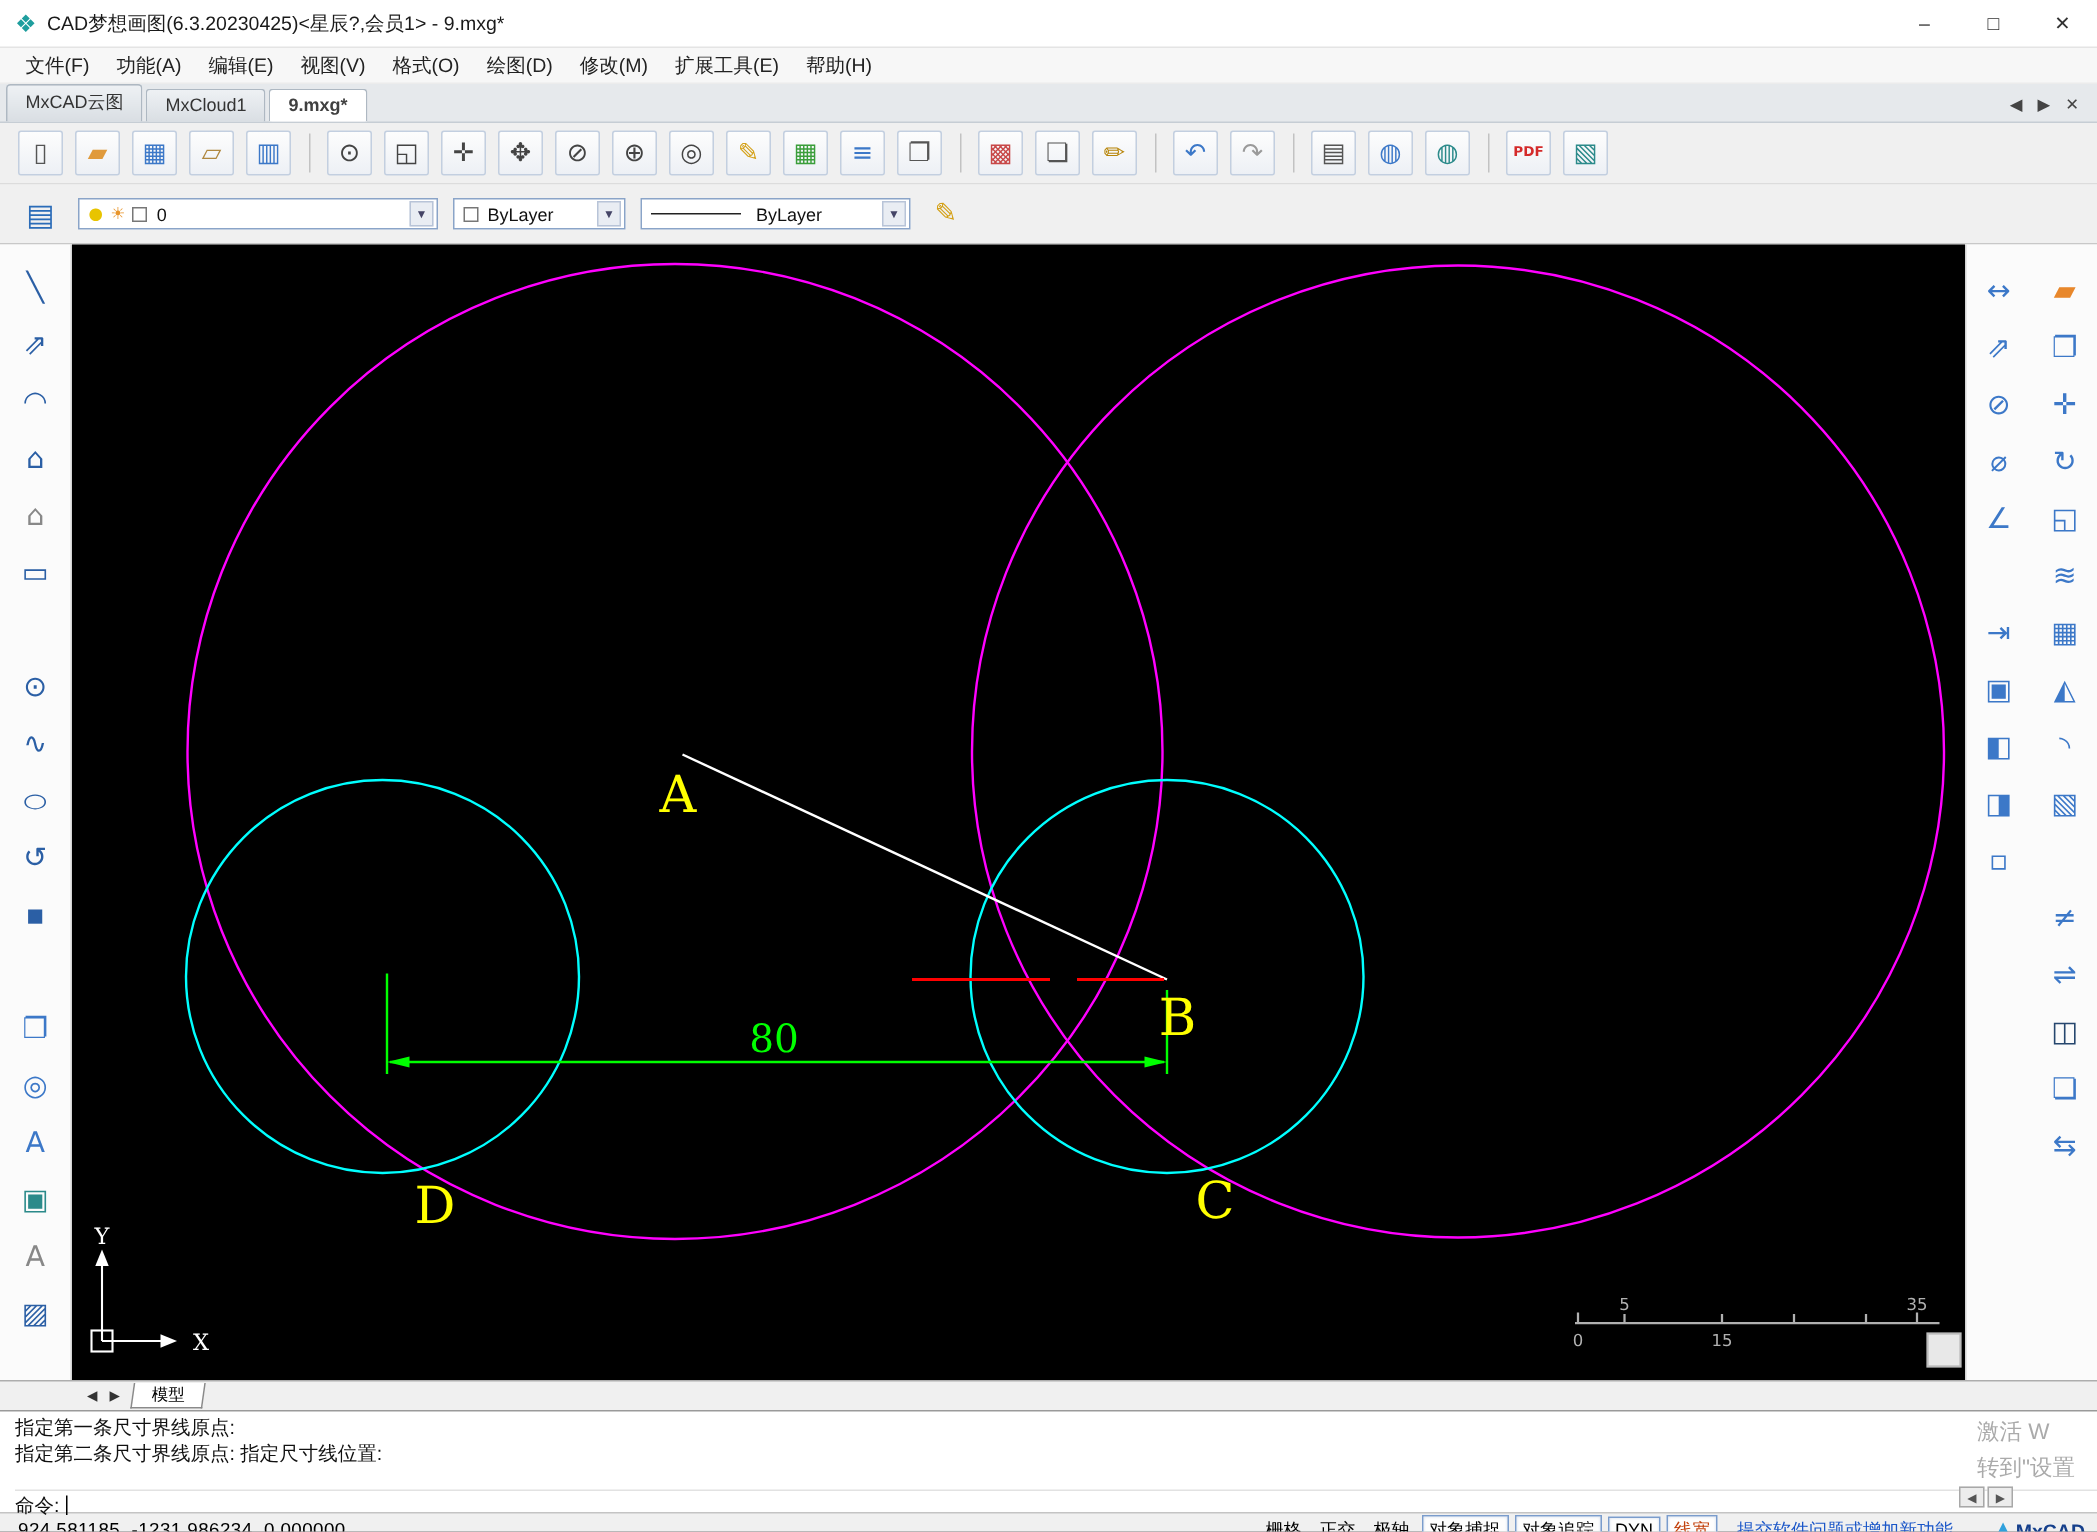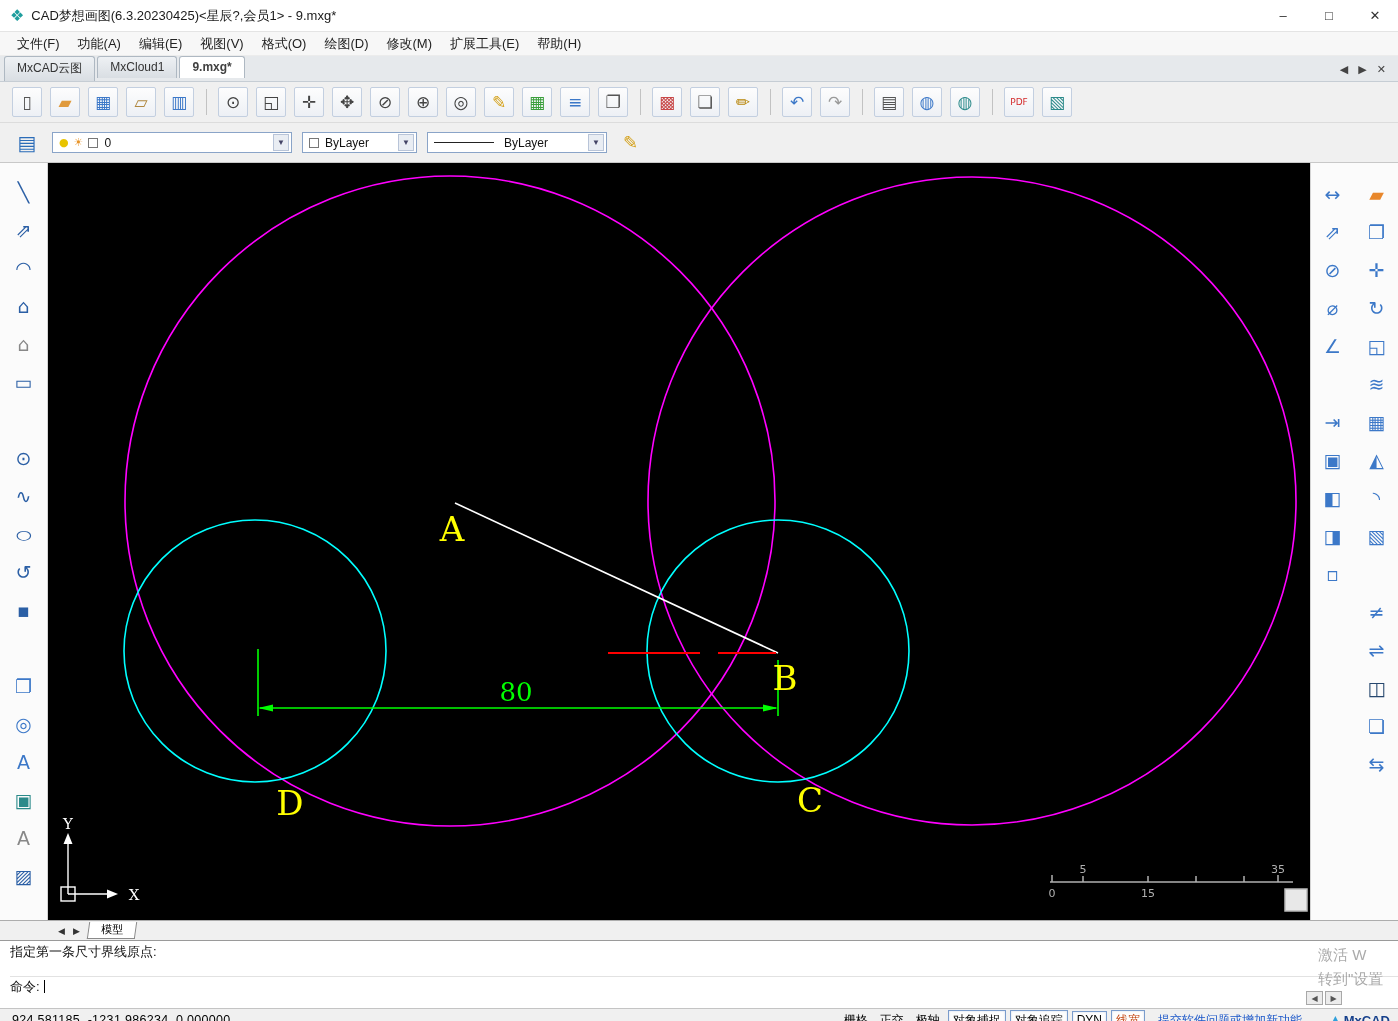--- a/index.html
+++ b/index.html
@@ -12,30 +12,30 @@
   .title{font-size:13px;color:#1a1a1a;}
   .win-controls{margin-left:auto;display:flex;height:100%;}
   .win-btn{width:46px;height:100%;display:flex;align-items:center;justify-content:center;font-size:13px;color:#333;}
 
   
   .menubar{height:24px;display:flex;align-items:center;background:#f7f7f7;padding-left:8px;flex:0 0 auto;border-bottom:1px solid #ececec;}
   .menu-item{padding:2px 9px;font-size:13px;color:#222;}
 
   
   .tabbar{height:26px;background:#e6e9ec;display:flex;align-items:flex-end;padding-left:4px;border-bottom:1px solid #c6cdd4;flex:0 0 auto;}
-  .tabs{display:flex;align-items:flex-start;}
+  .tabs{display:flex;align-items:flex-end;}
   .doc-tab{padding:3px 12px 4px;border:1px solid #aeb8c2;border-bottom:none;background:linear-gradient(#eef1f4,#d9dee3);margin-right:2px;border-radius:3px 3px 0 0;font-size:12px;color:#333;}
   .doc-tab.active{background:#fff;font-weight:bold;color:#404040;}
   .tab-nav{margin-left:auto;display:flex;gap:10px;padding:0 12px 5px;color:#444;font-size:11px;}
 
   
   .toolbar-main{height:41px;background:#f0f0f0;display:flex;align-items:center;padding-left:12px;border-bottom:1px solid #dcdcdc;flex:0 0 auto;}
   .tb-cell{width:30px;height:30px;flex:0 0 auto;border:1px solid #c3cfe0;background:linear-gradient(#fdfdfd,#edf0f5);display:flex;align-items:center;justify-content:center;margin-right:8px;border-radius:2px;position:relative;}
   .tb-cell .glyph{font-family:"DejaVu Sans",sans-serif;font-size:17px;line-height:1;}
-  .tb-cell.txt .glyph{font-size:9px;font-weight:normal;}
+  .tb-cell.txt .glyph{font-size:9px;font-weight:bold;}
   .tb-cell.sep-after{margin-right:24px;}
   .tb-cell.sep-after::after{content:"";position:absolute;right:-14px;top:1px;height:26px;border-left:1px solid #c2c2c2;}
 
   
   .propbar{height:40px;background:#f0f0f0;display:flex;align-items:center;gap:10px;padding-left:12px;border-bottom:1px solid #c8c8c8;flex:0 0 auto;}
   .layers-icon{font-size:20px;color:#2b6cb8;width:30px;text-align:center;font-family:"DejaVu Sans",sans-serif;}
   .combo{height:21px;background:#fff;border:1px solid #8aa4c8;display:flex;align-items:center;padding:0 2px 0 6px;font-size:12px;color:#111;}
   .combo .arrow{margin-left:auto;width:16px;height:17px;background:#e9edf3;border:1px solid #b8c4d8;font-size:8px;display:flex;align-items:center;justify-content:center;color:#446;}
   .combo.layer{width:240px;}
   .combo.color{width:115px;}
@@ -506,20 +506,21 @@
 </div>
 
 <div class="model-bar">
   <span class="mb-arrow">◀</span>
   <span class="mb-arrow">▶</span>
   <span class="model-tab"><span>模型</span></span>
 </div>
 
 <div class="command">
   <div class="cmd-line">指定第一条尺寸界线原点:</div>
+  <div class="cmd-line">指定第二条尺寸界线原点:  指定尺寸线位置:</div>
   <div class="cmd-line prompt"><span>命令:</span><span class="caret"></span></div>
   <div class="cmd-scroll">
     <span>◀</span>
     <span>▶</span>
   </div>
   <div class="watermark">
     <div>激活 W</div>
     <div>转到"设置</div>
   </div>
 </div>

